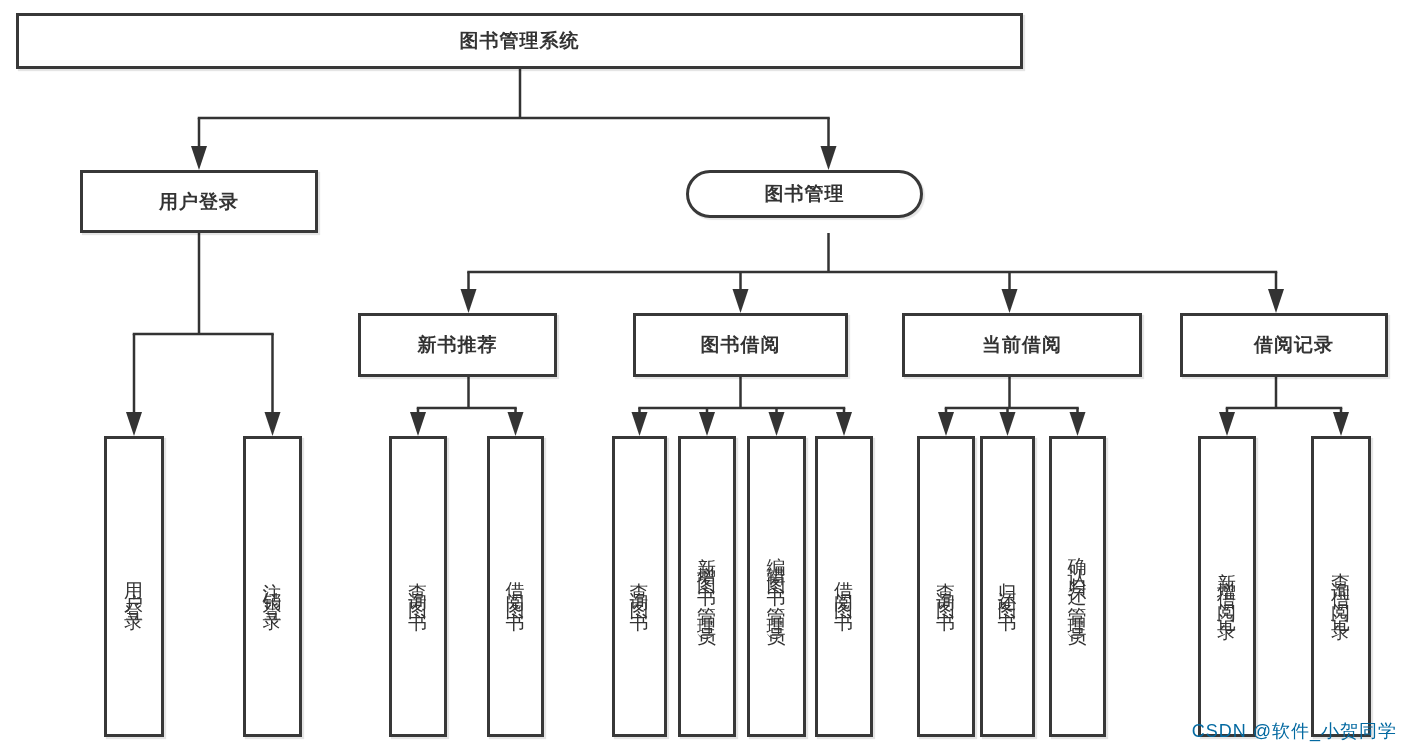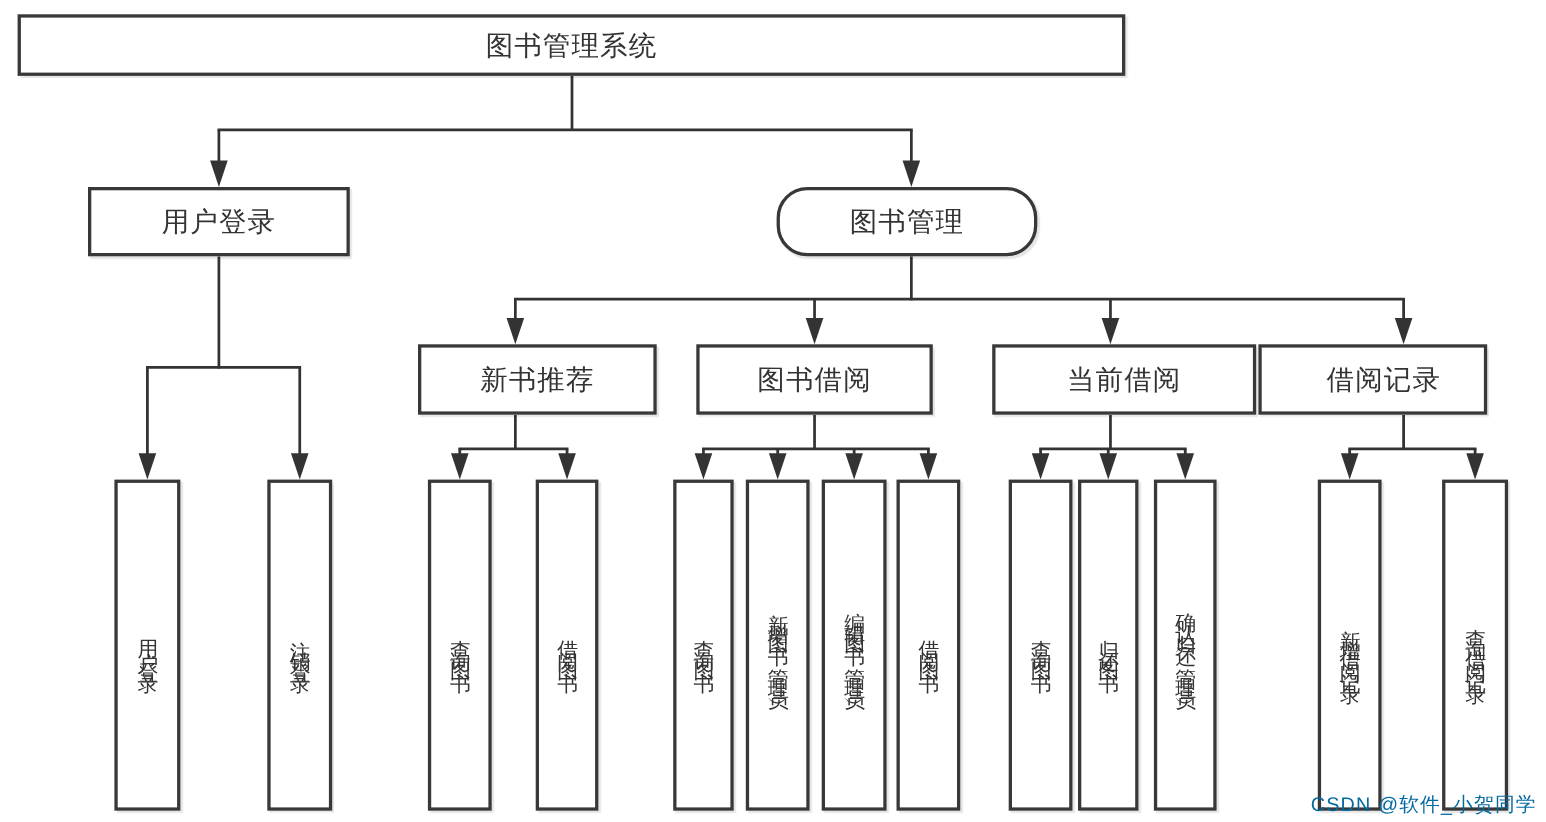--- a/index.html
+++ b/index.html
@@ -18,21 +18,21 @@
     position: absolute;
     box-sizing: border-box;
     border: 3px solid #383838;
     background: #ffffff;
     display: flex;
     align-items: center;
     justify-content: center;
     color: #333333;
     box-shadow: 2px 2px 1px rgba(0,0,0,0.10);
   }
-  .hnode { font-size: 25px; letter-spacing: 1px; }
+  .hnode { font-size: 19px; letter-spacing: 1px; font-weight: bold; }
   .leaf { top: 436px; height: 301px; border-width: 3px; }
   .leaf span {
     writing-mode: vertical-rl;
     text-orientation: mixed;
     font-size: 19px;
     letter-spacing: 10px;
     line-height: 1;
   }
   .watermark {
     position: absolute;
@@ -110,34 +110,34 @@
     <polygon points="1333,412 1349,412 1341,436"></polygon>
   </svg>
 
   <div class="node hnode" style="left:16px; top:13px; width:1007px; height:56px;">
     <span>图书管理系统</span>
   </div>
 
   <div class="node hnode" style="left:80px; top:170px; width:238px; height:63px;">
     <span>用户登录</span>
   </div>
-  <div class="node hnode" style="left:706px; top:170px; width:237px; height:63px;border-radius:28px;">
+  <div class="node hnode" style="left:686px; top:170px; width:237px; height:48px;border-radius:28px;">
     <span>图书管理</span>
   </div>
 
-  <div class="node hnode" style="left:380px; top:313px; width:217px; height:64px;">
+  <div class="node hnode" style="left:358px; top:313px; width:199px; height:64px;">
     <span>新书推荐</span>
   </div>
   <div class="node hnode" style="left:633px; top:313px; width:215px; height:64px;justify-content:center;">
     <span>图书借阅</span>
   </div>
   <div class="node hnode" style="left:902px; top:313px; width:240px; height:64px;">
     <span>当前借阅</span>
   </div>
-  <div class="node hnode" style="left:1144px; top:313px; width:208px; height:64px;padding-left:20px;">
+  <div class="node hnode" style="left:1180px; top:313px; width:208px; height:64px;padding-left:20px;">
     <span>借阅记录</span>
   </div>
 
   <div class="node leaf" style="left:104px; width:60px;">
     <span>用户登录</span>
   </div>
   <div class="node leaf" style="left:243px; width:59px;">
     <span>注销登录</span>
   </div>
 

